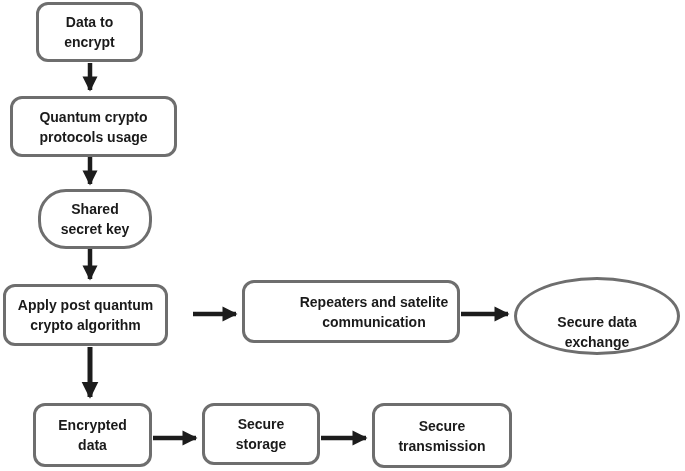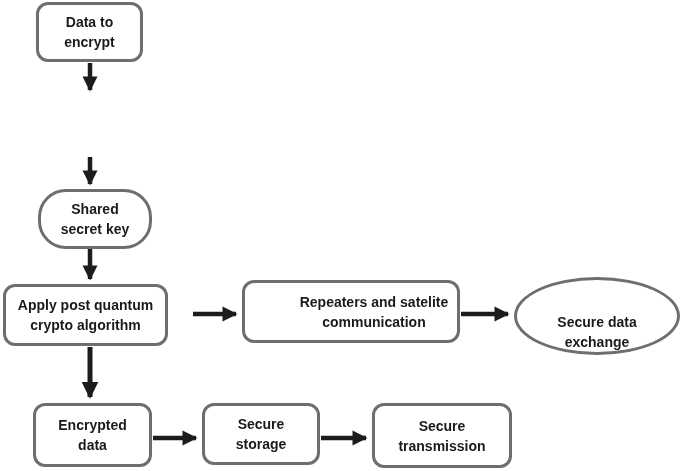--- a/index.html
+++ b/index.html
@@ -66,20 +66,24 @@
     <line x1="90" y1="347" x2="90" y2="397" stroke="#1c1c1c" stroke-width="5" marker-end="url(#ah)"></line>
     <line x1="153" y1="438" x2="196" y2="438" stroke="#1c1c1c" stroke-width="4.5" marker-end="url(#ah)"></line>
     <line x1="321" y1="438" x2="366" y2="438" stroke="#1c1c1c" stroke-width="4.5" marker-end="url(#ah)"></line>
   </svg>
 
   <div class="node" id="n-data-to-encrypt">
     <span class="label">Data to
 encrypt</span>
   </div>
 
+  <div class="node" id="n-quantum-protocols">
+    <span class="label">Quantum crypto
+protocols usage</span>
+  </div>
 
   <div class="node" id="n-shared-secret-key">
     <span class="label">Shared
 secret key</span>
   </div>
 
   <div class="node" id="n-apply-post-quantum">
     <span class="label">Apply post quantum
 crypto algorithm</span>
   </div>

